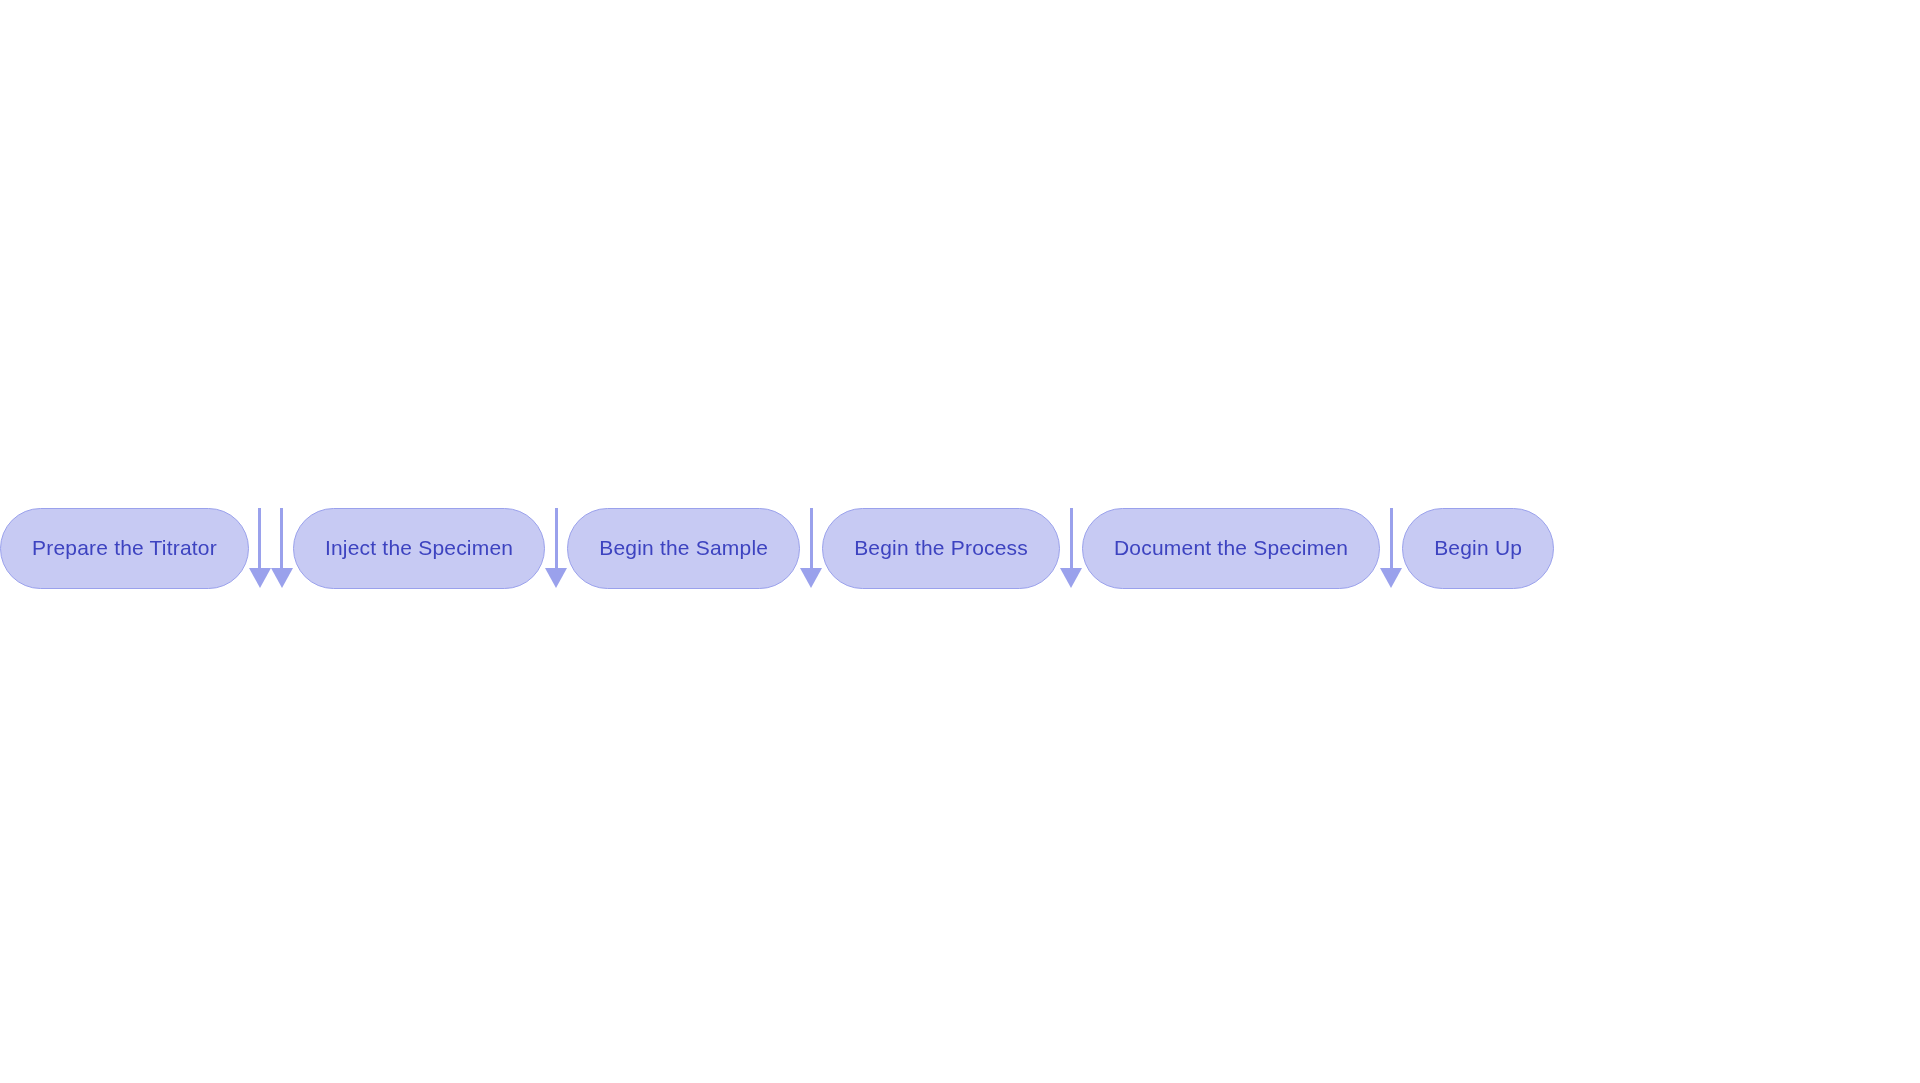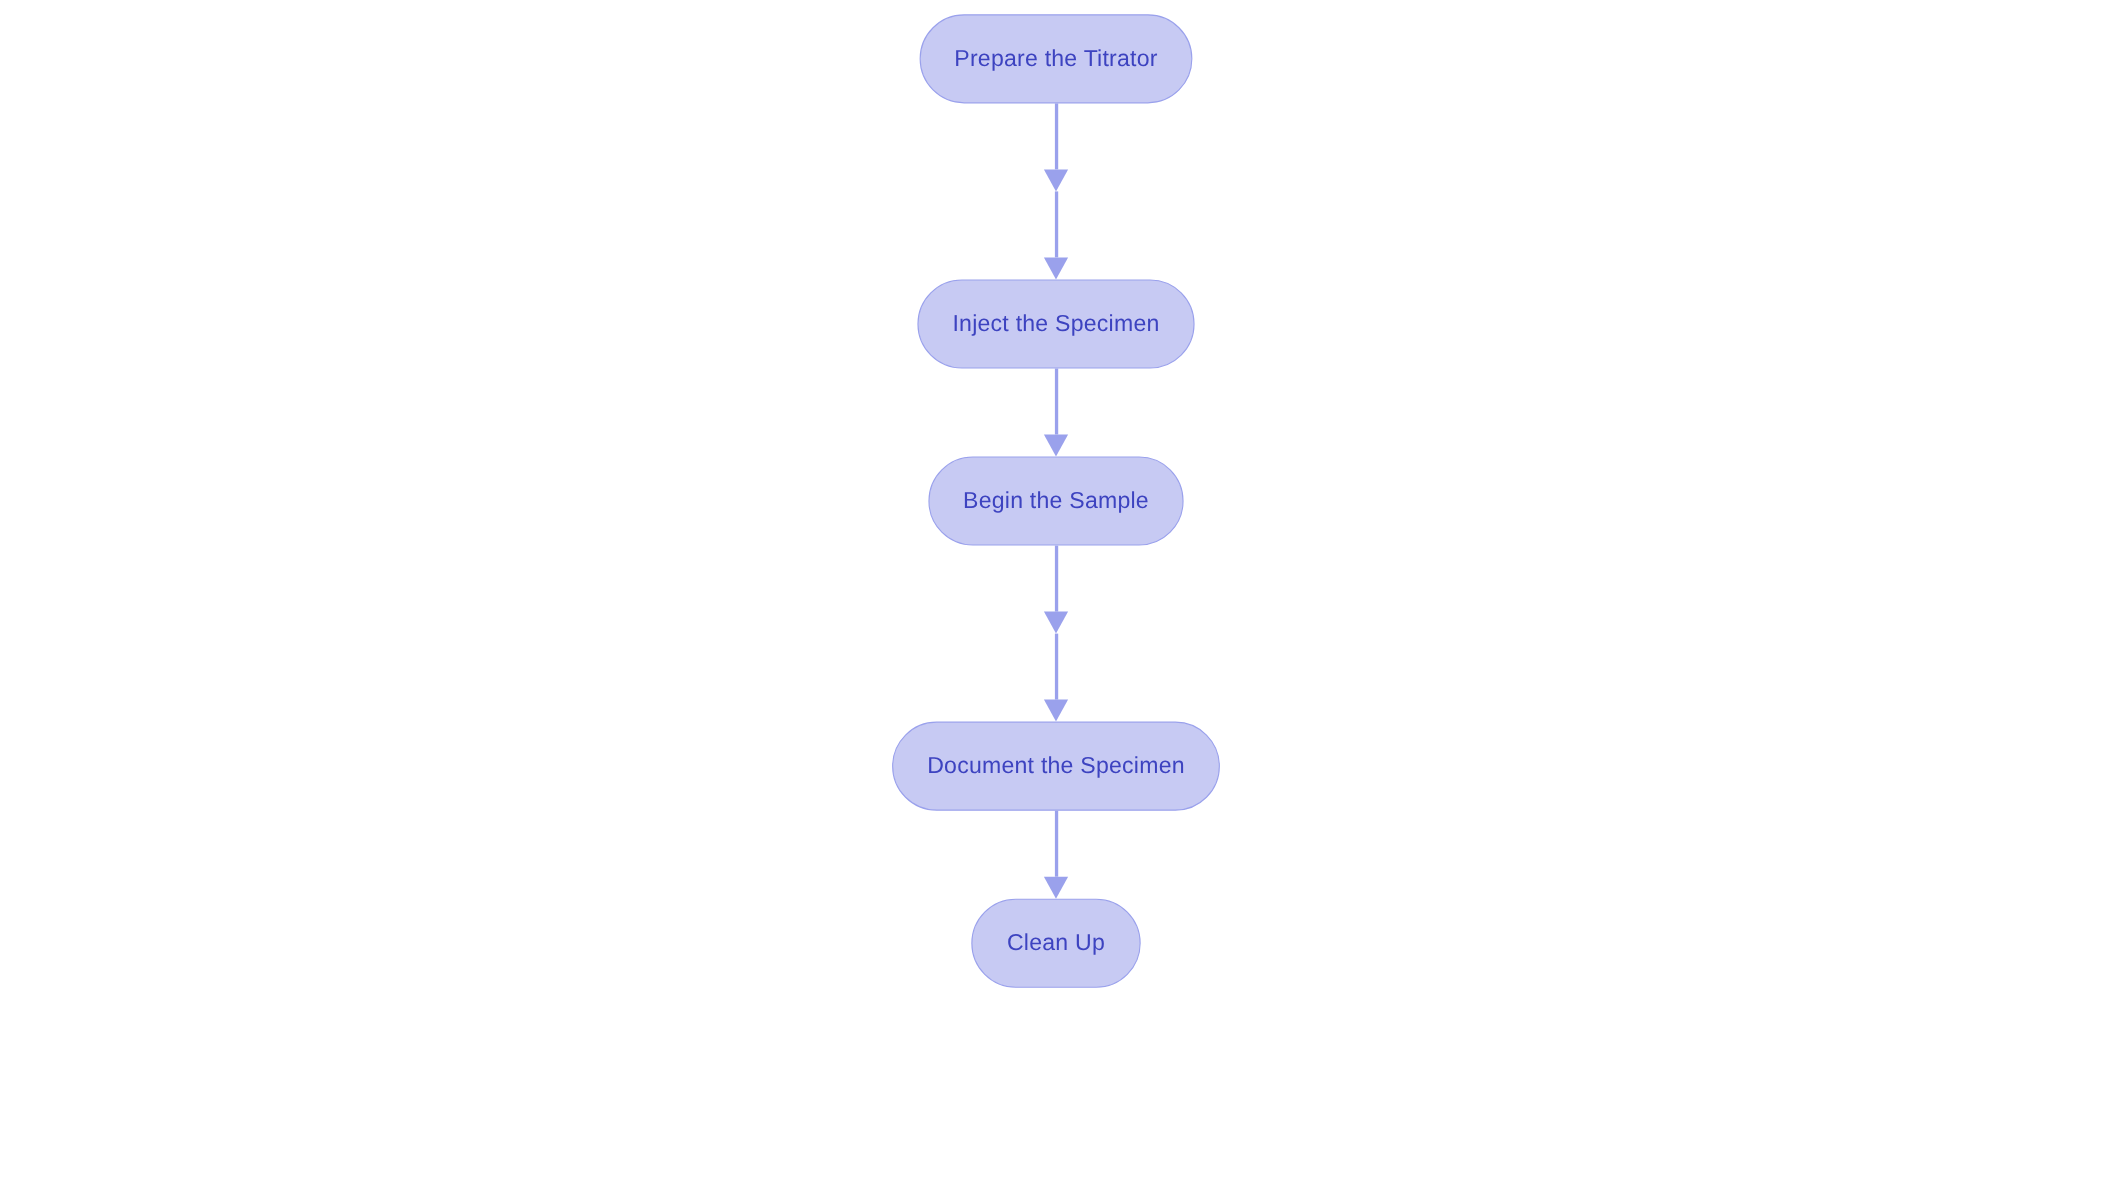--- a/index.html
+++ b/index.html
@@ -14,21 +14,21 @@
     margin: 0;
     padding: 0;
     background: var(--background);
   }
   .canvas {
     position: relative;
     width: 1920px;
     height: 1083px;
     background: var(--background);
     display: flex;
-    flex-direction: column;
+    flex-direction: row;
     align-items: center;
     padding-top: 13px;
     overflow: hidden;
     font-family: "Liberation Sans", "DejaVu Sans", sans-serif;
   }
   .node {
     display: inline-flex;
     align-items: center;
     justify-content: center;
     height: 81px;
@@ -95,32 +95,35 @@
 
   <div class="node">
     <span>Begin the Sample</span>
   </div>
 
   <div class="arrow">
     <div class="shaft"></div>
     <div class="head"></div>
   </div>
 
+  <div class="node">
+    <span>Begin the Process</span>
+  </div>
 
   <div class="arrow">
     <div class="shaft"></div>
     <div class="head"></div>
   </div>
 
   <div class="node">
     <span>Document the Specimen</span>
   </div>
 
   <div class="arrow">
     <div class="shaft"></div>
     <div class="head"></div>
   </div>
 
   <div class="node">
-    <span>Clean Up</span>
+    <span>Begin Up</span>
   </div>
 
 </div>
 
 </body></html>

